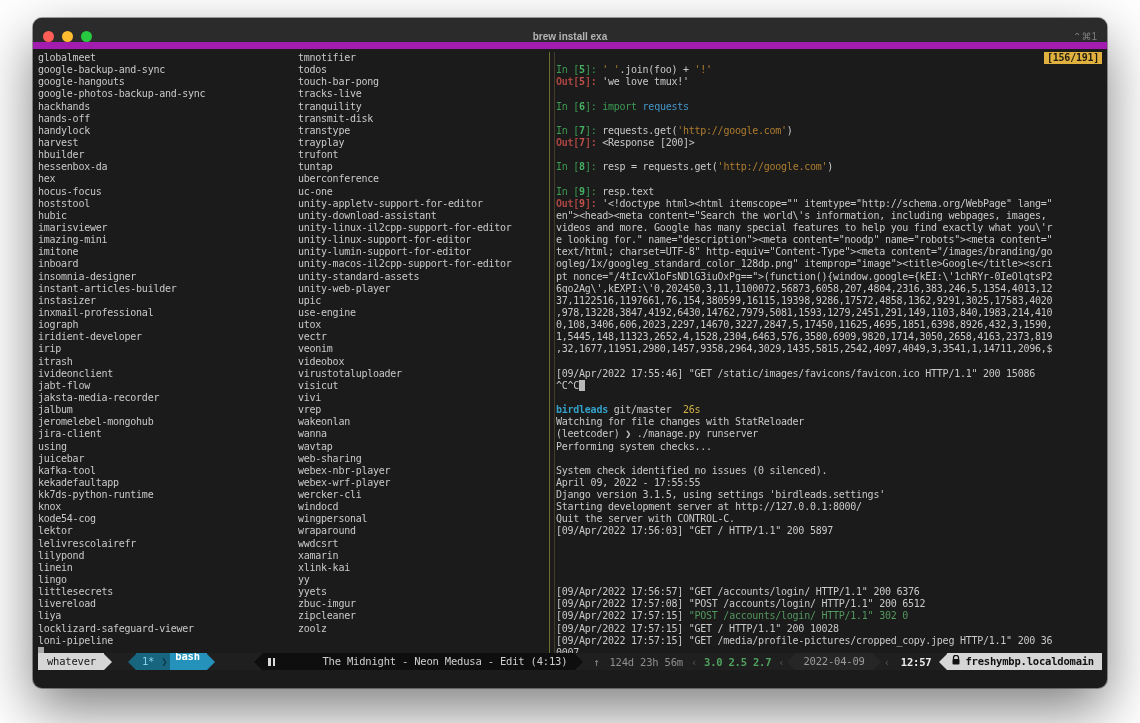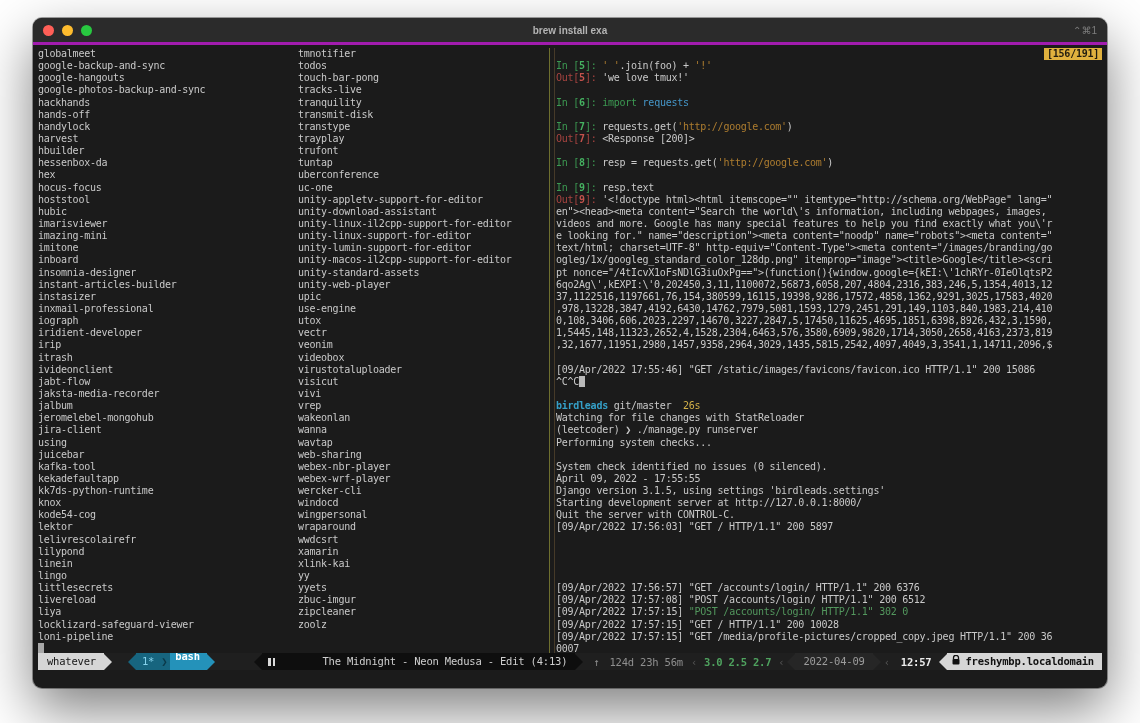--- a/index.html
+++ b/index.html
@@ -2,22 +2,22 @@
 <html><head>
 <meta charset="utf-8">
 <style>
   html,body{margin:0;padding:0;}
   body{width:1140px;height:723px;background:#ffffff;position:relative;overflow:hidden;
        font-family:"DejaVu Sans Mono", monospace;}
   .window{position:absolute;left:33px;top:18px;width:1074px;height:670px;border-radius:9px;
           background:#1b1b1b;overflow:hidden;display:flex;flex-direction:column;
           box-shadow:0 22px 55px rgba(0,0,0,.5), 0 0 0 1px rgba(0,0,0,.35);}
   
-  .titlebar{height:24px;background:#2b2b2b;border-bottom:3px solid #a21caf;position:relative;
-            display:flex;align-items:center;flex:0 0 auto;}
+  .titlebar{height:24px;background:#2b2b2b;border-bottom:7px solid #a21caf;position:relative;
+            display:flex;align-items:flex-end;flex:0 0 auto;}
   .lights{display:flex;gap:8px;margin-left:10px;}
   .light{width:11px;height:11px;border-radius:50%;}
   .light.red{background:#ff5f57;}
   .light.yellow{background:#febc2e;}
   .light.green{background:#28c840;}
   .win-title{position:absolute;left:0;right:0;text-align:center;color:#b4b4b4;
              font-family:"Liberation Sans", sans-serif;font-size:10px;font-weight:bold;}
   .win-shortcut{position:absolute;right:10px;color:#7d7d7d;
              font-family:"Liberation Sans", sans-serif;font-size:10px;}
   
@@ -28,21 +28,21 @@
   .col2{flex:1 1 auto;}
   .li{height:12.15px;white-space:pre;overflow:hidden;}
   .left-cursor{position:absolute;left:0;top:595.4px;width:6.4px;height:11px;background:#a8a8a8;}
   .divider{width:10px;flex:0 0 auto;
      background:linear-gradient(90deg, transparent 0 3px, #6e6f2e 3px 4px, transparent 4px 8px,
                 #463a28 8px 9px, transparent 9px);}
   .pane-right{flex:1 1 auto;position:relative;overflow:hidden;}
   .tl{height:12.15px;white-space:pre;overflow:hidden;}
   .c-g{color:#3c9a52;}
   .c-gb{color:#45b261;font-weight:bold;}
-  .c-r{color:#a84440;}
+  .c-r{color:#a84440;font-weight:bold;}
   .c-rb{color:#c4524c;font-weight:bold;}
   .c-o{color:#ae7d2f;}
   .c-b{color:#4596c8;font-weight:normal;}
   .c-b2{color:#35a0c8;font-weight:bold;}
   .c-y{color:#d2b048;}
   .c-gn{color:#53985e;}
   .c-w{color:#c9c9c9;}
   .c-cur{background:#b9b9b9;color:#b9b9b9;}
   .badge{position:absolute;top:0;right:0;background:#e0b13e;color:#201c10;font-weight:bold;
          padding:0 3px;height:12px;line-height:12px;}

